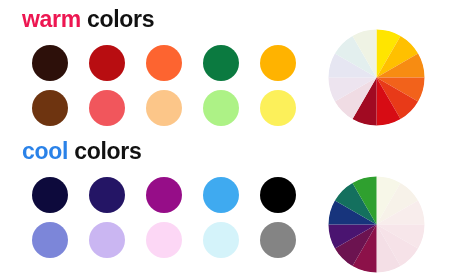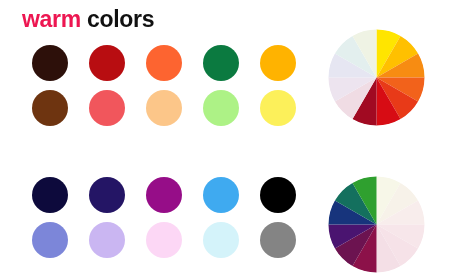--- a/index.html
+++ b/index.html
@@ -86,20 +86,23 @@
         <path d="M 48.5 48.5 L 72.50 90.07 A 48 48 0 0 1 48.50 96.50 Z" fill="#D70C14"></path>
         <path d="M 48.5 48.5 L 48.50 96.50 A 48 48 0 0 1 24.50 90.07 Z" fill="#A10A22"></path>
         <path d="M 48.5 48.5 L 24.50 90.07 A 48 48 0 0 1 6.93 72.50 Z" fill="#F0DCE4"></path>
         <path d="M 48.5 48.5 L 6.93 72.50 A 48 48 0 0 1 0.50 48.50 Z" fill="#EDE4EF"></path>
         <path d="M 48.5 48.5 L 0.50 48.50 A 48 48 0 0 1 6.93 24.50 Z" fill="#E6E6F2"></path>
         <path d="M 48.5 48.5 L 6.93 24.50 A 48 48 0 0 1 24.50 6.93 Z" fill="#E3EFEE"></path>
         <path d="M 48.5 48.5 L 24.50 6.93 A 48 48 0 0 1 48.50 0.50 Z" fill="#EFF3E4"></path>
       </svg>
     </div>
 
+  <div class="heading" id="cool-heading">
+    <span class="accent" style="color: rgb(42, 130, 232);">cool</span><span class="plain"> colors</span>
+  </div>
 
   <div class="swatch-grid" id="cool-swatches">
       <div class="swatch-row">
         <div class="swatch" style="background: rgb(13, 10, 60);"></div>
         <div class="swatch" style="background: rgb(36, 21, 101);"></div>
         <div class="swatch" style="background: rgb(150, 13, 136);"></div>
         <div class="swatch" style="background: rgb(63, 170, 240);"></div>
         <div class="swatch" style="background: rgb(0, 0, 0);"></div>
       </div>
       <div class="swatch-row">

